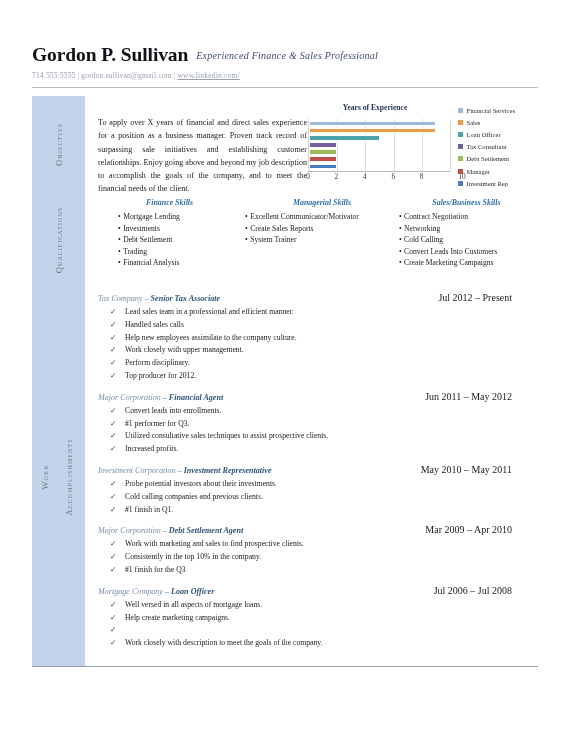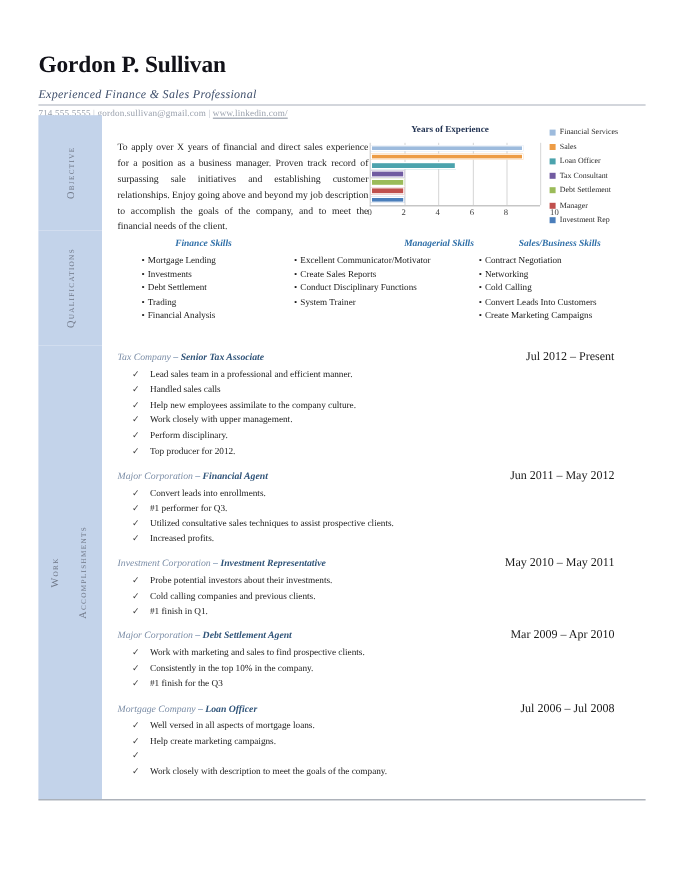--- a/index.html
+++ b/index.html
@@ -18,24 +18,23 @@
 
   
   #header {
     position: absolute;
     left: 32px;
     top: 44px;
     width: 506px;
   }
   #name-line {
     display: flex;
-    align-items: flex-start;
+    align-items: center;
     gap: 8px;
     white-space: nowrap;
-    flex-direction: column;
   }
   #full-name {
     font-family: "Liberation Serif", serif;
     font-size: 19.5px;
     font-weight: bold;
     color: #111118;
     letter-spacing: -0.1px;
   }
   #tagline {
     font-family: "Liberation Serif", serif;
@@ -242,21 +241,21 @@
   .skill-col { width: 147px; }
   .skill-col:nth-child(2) { width: 158px; }
   .skill-heading {
     font-size: 7.9px;
     font-style: italic;
     font-weight: bold;
     color: #2f6fa8;
     text-align: center;
     margin-bottom: 4px;
   }
-  .skill-col.mid .skill-heading { text-align: right; padding-left: 8px; }
+  .skill-col.mid .skill-heading { text-align: center; padding-left: 8px; }
   .skill-col.right .skill-heading { text-align: center; }
   .skill-item {
     font-size: 7.6px;
     line-height: 11.6px;
     color: #1a1a1a;
     white-space: nowrap;
   }
   .skill-col.left .skill-item { padding-left: 20px; }
   .skill-col.mid .skill-item { padding-left: 4px; }
   .skill-col.right .skill-item { padding-left: 4px; }
@@ -420,21 +419,20 @@
           <div class="skill-item"><span class="dot">•</span><span>Mortgage Lending</span></div>
           <div class="skill-item"><span class="dot">•</span><span>Investments</span></div>
           <div class="skill-item"><span class="dot">•</span><span>Debt Settlement</span></div>
           <div class="skill-item"><span class="dot">•</span><span>Trading</span></div>
           <div class="skill-item"><span class="dot">•</span><span>Financial Analysis</span></div>
         </div>
         <div class="skill-col mid">
           <div class="skill-heading">Managerial  Skills</div>
           <div class="skill-item"><span class="dot">•</span><span>Excellent Communicator/Motivator</span></div>
           <div class="skill-item"><span class="dot">•</span><span>Create Sales Reports</span></div>
-          <div class="skill-item"><span class="dot">•</span><span>Conduct Disciplinary Functions</span></div>
           <div class="skill-item"><span class="dot">•</span><span>System Trainer</span></div>
         </div>
         <div class="skill-col right">
           <div class="skill-heading">Sales/Business Skills</div>
           <div class="skill-item"><span class="dot">•</span><span>Contract Negotiation</span></div>
           <div class="skill-item"><span class="dot">•</span><span>Networking</span></div>
           <div class="skill-item"><span class="dot">•</span><span>Cold Calling</span></div>
           <div class="skill-item"><span class="dot">•</span><span>Convert Leads Into Customers</span></div>
           <div class="skill-item"><span class="dot">•</span><span>Create Marketing Campaigns</span></div>
         </div>

